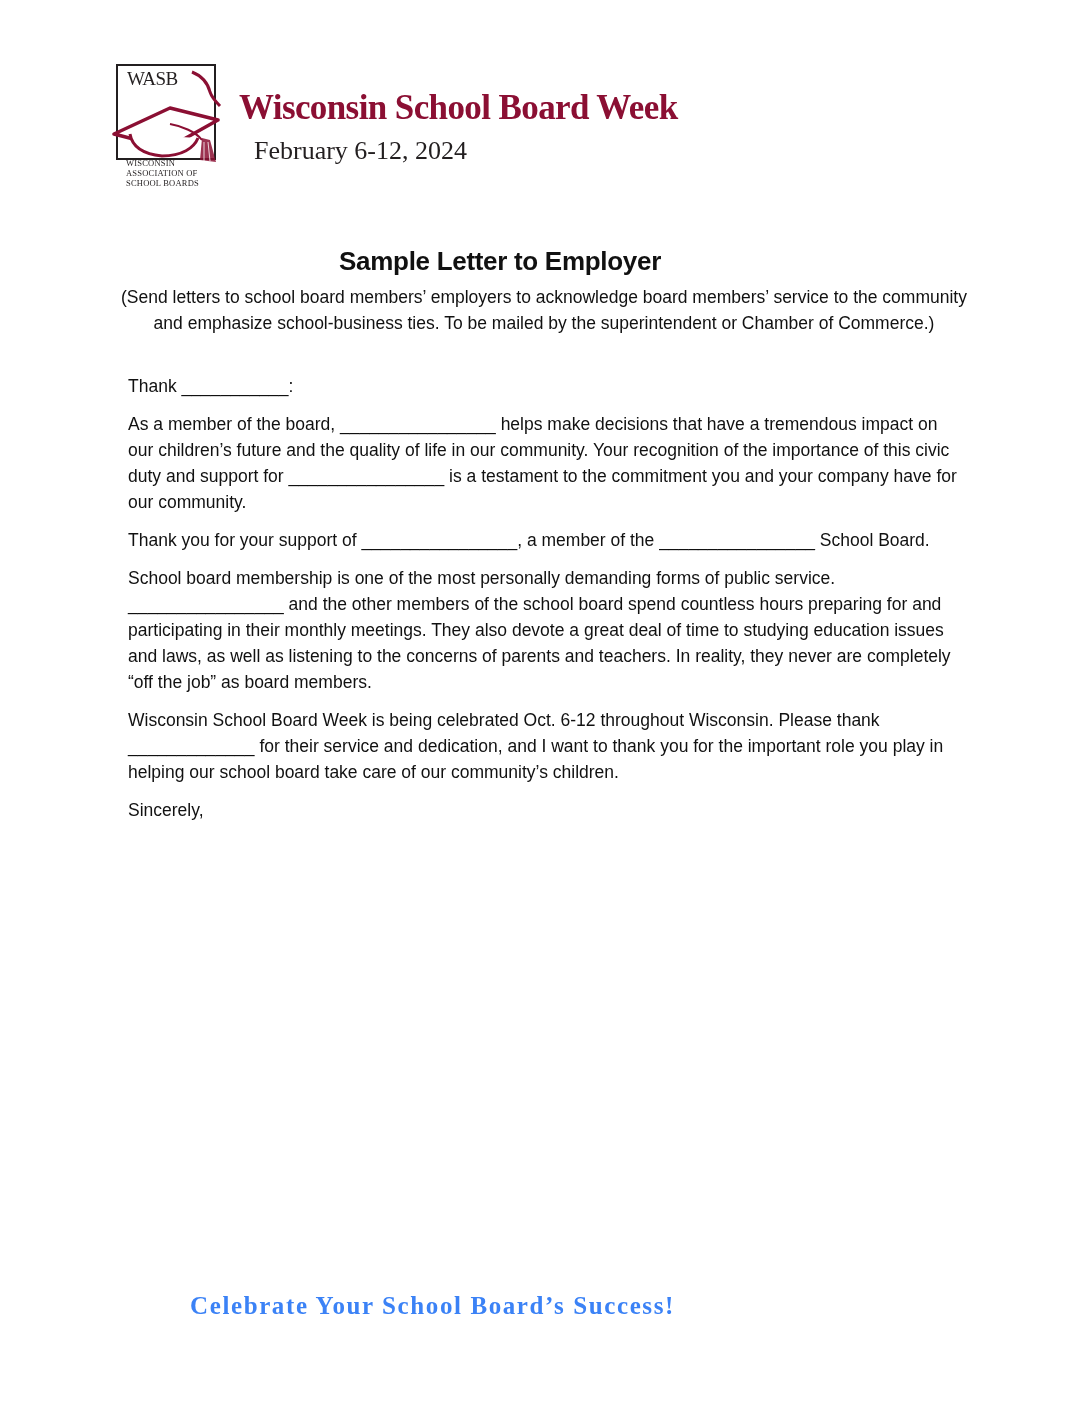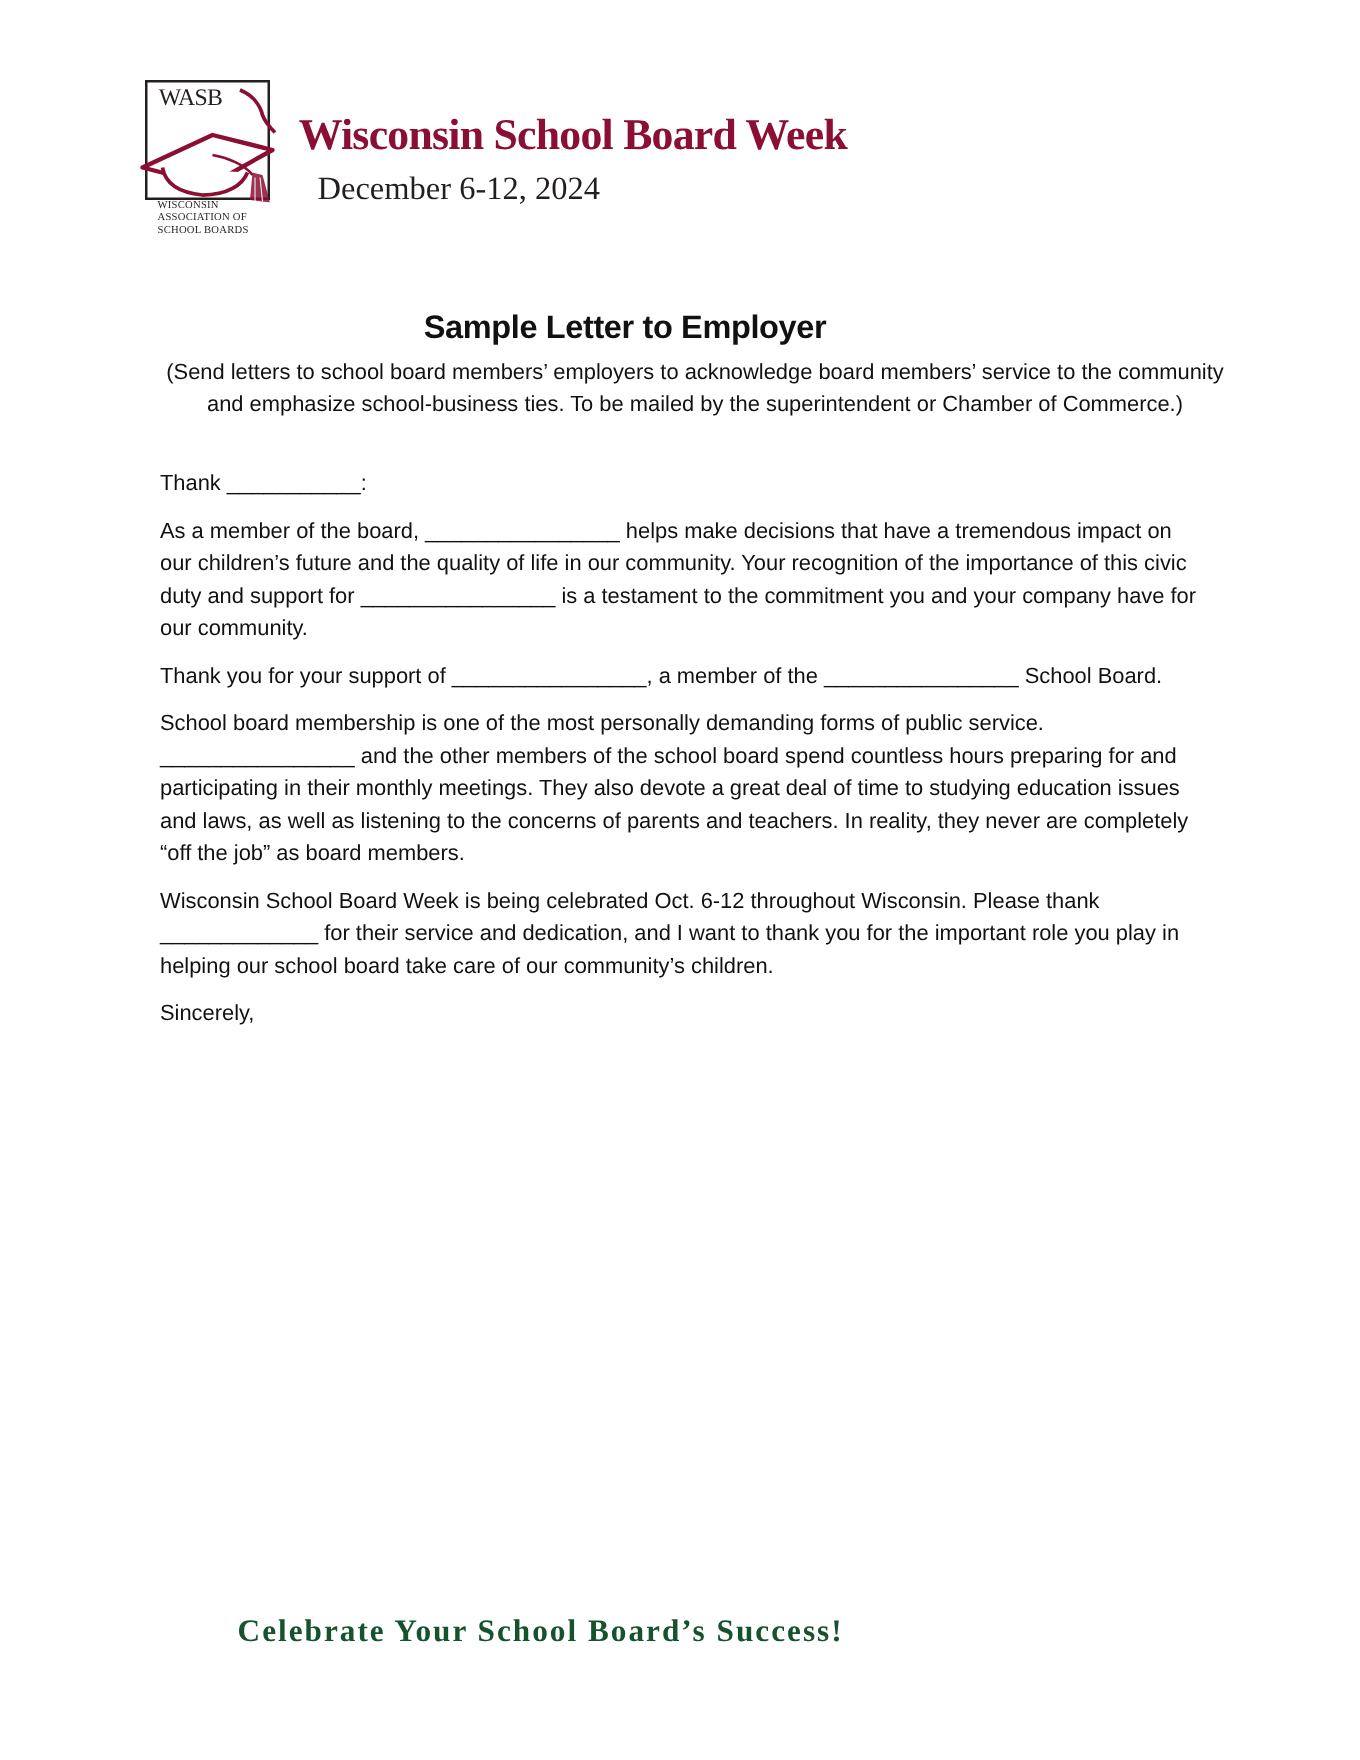--- a/index.html
+++ b/index.html
@@ -9,26 +9,26 @@
   .logo { position: absolute; left: 112px; top: 62px; width: 118px; height: 132px; }
   .logo-box { position: absolute; left: 4px; top: 2px; width: 100px; height: 96px; border: 2px solid #231f20; box-sizing: border-box; }
   .logo-wasb { position: absolute; left: 15px; top: 6px; font-family: "Liberation Serif", serif; font-size: 19px; color: #231f20; letter-spacing: -0.5px; }
   .logo-cap { position: absolute; left: 0; top: 0; }
   .logo-org { position: absolute; left: 14px; top: 96px; font-family: "Liberation Serif", serif; font-size: 8.5px; line-height: 10px; color: #231f20; text-transform: uppercase; letter-spacing: 0.2px; }
 
   .header-title { position: absolute; left: 239px; top: 88px; font-family: "Liberation Serif", serif; font-weight: bold; font-size: 35px; color: #8b0f33; letter-spacing: -0.6px; white-space: nowrap; }
   .header-date { position: absolute; left: 254px; top: 136px; font-family: "Liberation Serif", serif; font-size: 26px; color: #231f20; white-space: nowrap; }
 
   .doc-title { position: absolute; left: 0; width: 1000px; top: 246px; text-align: center; font-family: "Liberation Sans", sans-serif; font-weight: bold; font-size: 26px; color: #111; letter-spacing: -0.3px; }
-  .doc-subtitle { position: absolute; left: 132px; width: 848px; top: 284px; text-align: center; font-family: "Liberation Sans", sans-serif; font-size: 17.5px; line-height: 26px; color: #111; }
+  .doc-subtitle { position: absolute; left: 120px; width: 848px; top: 284px; text-align: center; font-family: "Liberation Sans", sans-serif; font-size: 17.5px; line-height: 26px; color: #111; }
 
   .body { position: absolute; left: 128px; top: 373px; width: 830px; font-family: "Liberation Sans", sans-serif; font-size: 17.5px; line-height: 26px; color: #111; }
   .body p { margin: 0 0 12px 0; }
 
-  .footer-tagline { position: absolute; left: 0; width: 865px; top: 1292px; text-align: center; font-family: "Liberation Serif", serif; font-weight: bold; font-size: 25px; color: #14532d; letter-spacing: 1.6px; }
+  .footer-tagline { position: absolute; left: 0; width: 865px; top: 1292px; text-align: center; font-family: "Liberation Serif", serif; font-weight: bold; font-size: 25px; color: #3b82f6; letter-spacing: 1.6px; }
 </style>
 </head>
 <body>
 
 <div class="page">
 
   <div class="logo">
     <div class="logo-box"></div>
     <div class="logo-wasb">WASB</div>
     <svg class="logo-cap" width="118" height="100" viewBox="0 0 118 100">
@@ -46,21 +46,21 @@
       <line x1="96" y1="80" x2="98" y2="99" stroke="#fff" stroke-width="0.8"></line>
     </svg>
     <div class="logo-org">
       <div>Wisconsin</div>
       <div>Association of</div>
       <div>School Boards</div>
     </div>
   </div>
 
   <div class="header-title">Wisconsin School Board Week</div>
-  <div class="header-date">December 6-12, 2024</div>
+  <div class="header-date">February 6-12, 2024</div>
 
   <div class="doc-title">Sample Letter to Employer</div>
   <div class="doc-subtitle">(Send letters to school board members’ employers to acknowledge board members’ service to the community and emphasize school-business ties. To be mailed by the superintendent or Chamber of Commerce.)</div>
 
   <div class="body">
     <p>Thank ___________:</p>
     <p>As a member of the board, ________________ helps make decisions that have a tremendous impact on our children’s future and the quality of life in our community. Your recognition of the importance of this civic duty and support for ________________ is a testament to the commitment you and your company have for our community.</p>
     <p>Thank you for your support of ________________, a member of the ________________ School Board.</p>
     <p>School board membership is one of the most personally demanding forms of public service. ________________ and the other members of the school board spend countless hours preparing for and participating in their monthly meetings. They also devote a great deal of time to studying education issues and laws, as well as listening to the concerns of parents and teachers. In reality, they never are completely “off the job” as board members.</p>
     <p>Wisconsin School Board Week is being celebrated Oct. 6-12 throughout Wisconsin. Please thank _____________ for their service and dedication, and I want to thank you for the important role you play in helping our school board take care of our community’s children.</p>

